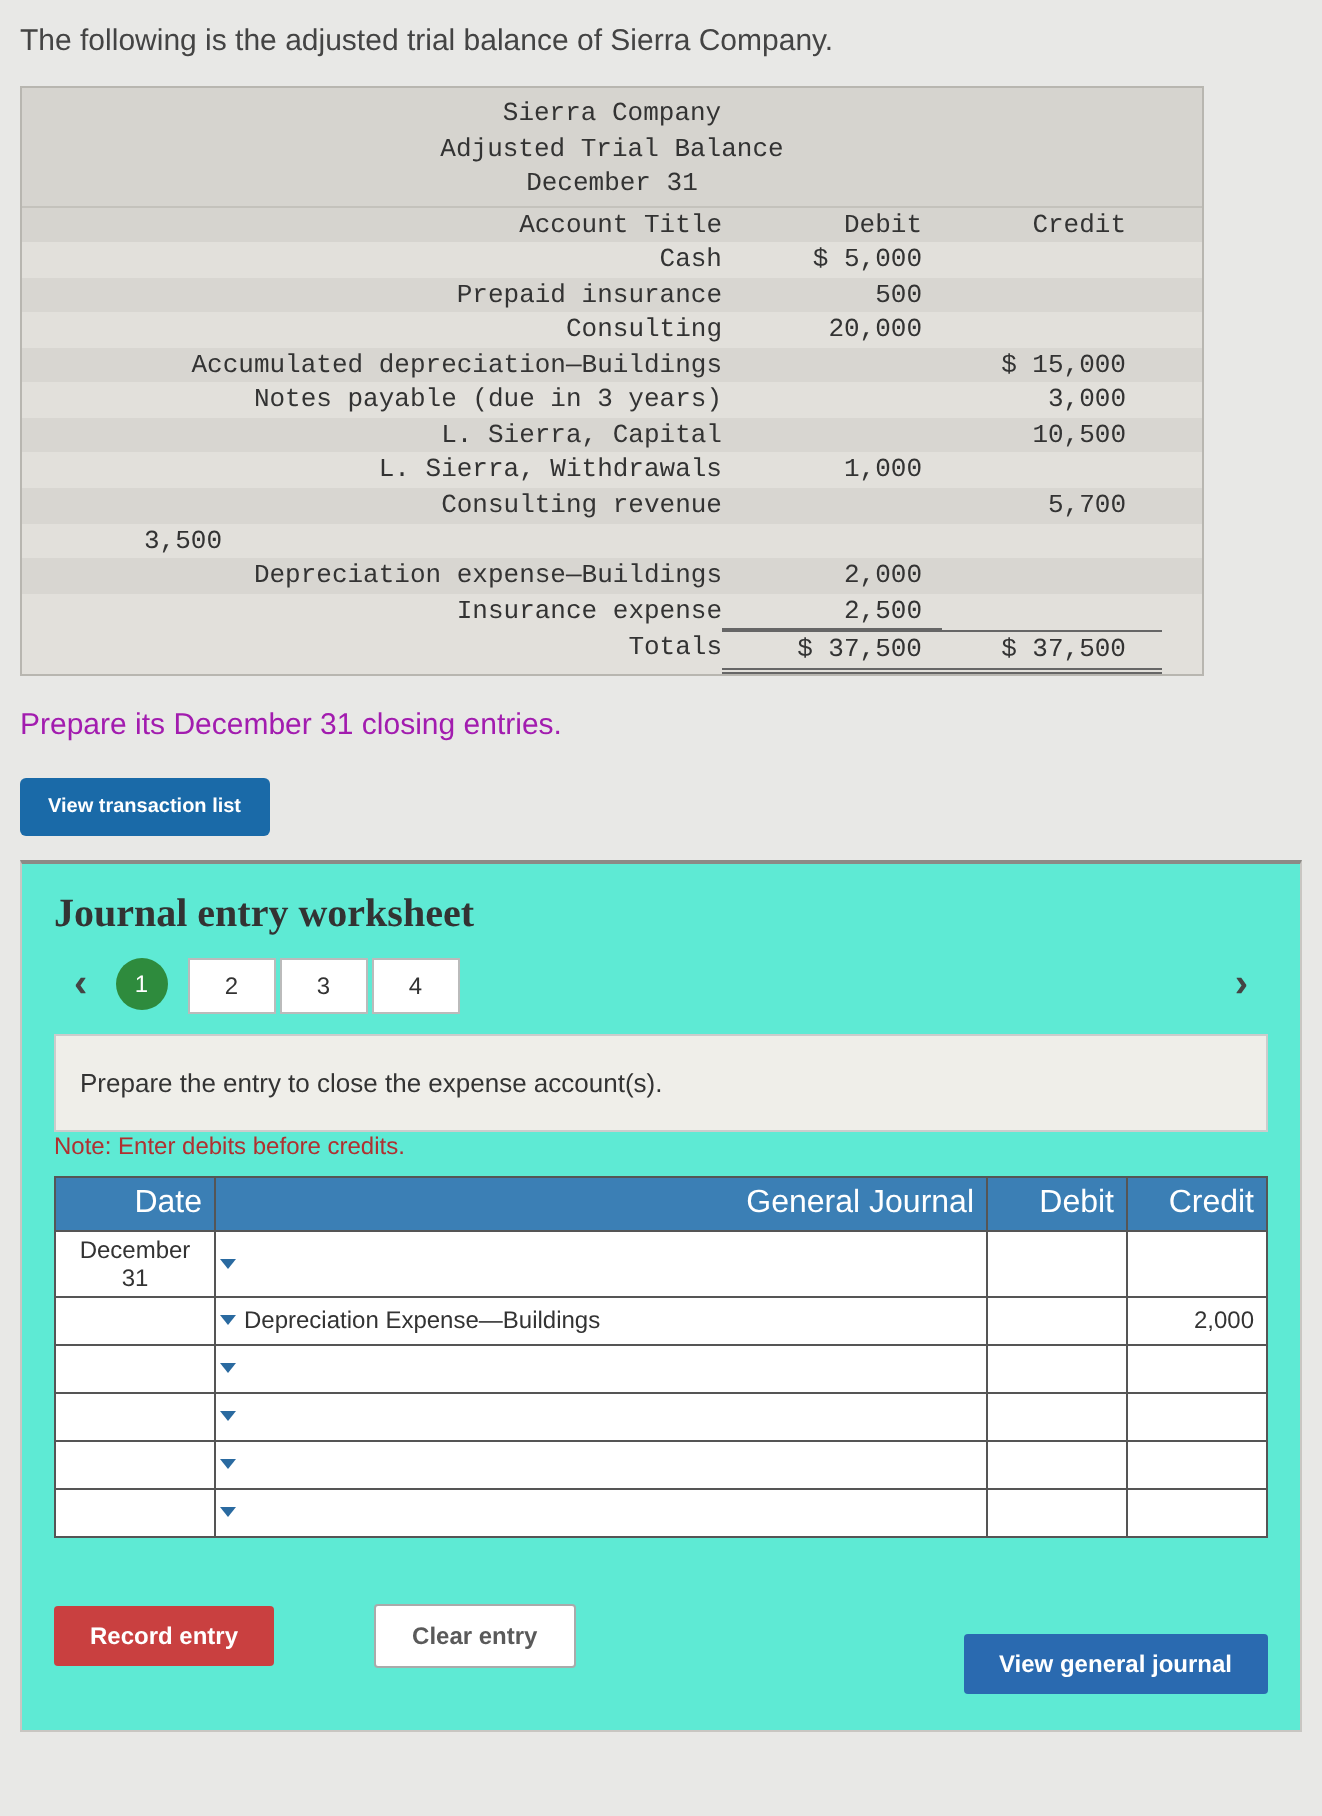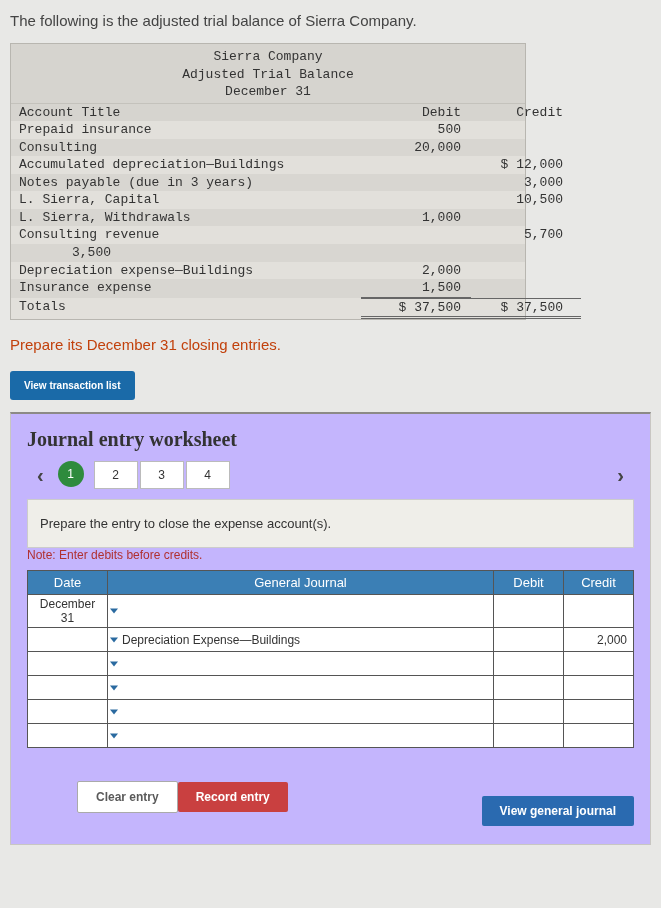--- a/index.html
+++ b/index.html
@@ -12,67 +12,67 @@
       padding: 12px 10px;
     }
     .intro {
       font-size: 15px;
       color: #444;
       margin-bottom: 14px;
     }
     .trial-balance {
       background: #dedcd8;
       border: 1px solid #b8b6b0;
-      width: 516px;
+      width: 592px;
       margin-bottom: 16px;
     }
     .tb-header {
       text-align: center;
       font-family: 'Courier New', monospace;
       font-size: 13px;
       padding: 4px 0 2px;
       background: #d6d4cf;
       border-bottom: 1px solid #c4c2bc;
     }
     .tb-header div { line-height: 1.35; }
     .tb-body {
       font-family: 'Courier New', monospace;
       font-size: 13px;
     }
     .tb-row { display: flex; line-height: 1.35; }
     .tb-row:nth-child(odd) { background: #e2e0db; }
     .tb-row:nth-child(even) { background: #d8d6d1; }
-    .tb-acct { flex: 0 0 350px; padding-left: 8px; white-space: nowrap; overflow: hidden; }
+    .tb-acct { flex: 0 0 350px; padding-left: 8px; white-space: nowrap; overflow: hidden; text-align: right; }
     .tb-debit { flex: 0 0 110px; text-align: right; padding-right: 10px; }
     .tb-credit { flex: 0 0 110px; text-align: right; padding-right: 18px; }
     .tb-headrow { font-weight: normal; background: #d6d4cf !important; }
     .tb-totals .tb-debit, .tb-totals .tb-credit {
       border-top: 1px solid #666;
       border-bottom: 3px double #666;
     }
     .tb-ins-line .tb-debit { border-bottom: 1px solid #666; }
     .subhead {
       font-size: 15px;
-      color: #c2410c;
+      color: #a21caf;
       margin: 8px 0 18px;
     }
     .view-txn {
       display: inline-block;
       background: #1a6aa8;
       color: #fff;
       font-weight: bold;
       font-size: 10px;
       padding: 9px 14px;
       border-radius: 3px;
       margin-bottom: 12px;
       cursor: pointer;
       border: none;
     }
     .worksheet-panel {
-      background: #c4b5fd;
+      background: #5eead4;
       border: 1px solid #c8c6c2;
       border-top: 2px solid #8c8a86;
       padding: 14px 16px 18px;
       position: relative;
     }
     .ws-title {
       font-size: 20px;
       font-weight: bold;
       font-family: Georgia, serif;
       margin-bottom: 10px;
@@ -119,22 +119,22 @@
       width: 100%;
       border-collapse: collapse;
       margin-bottom: 20px;
     }
     .je-table th {
       background: #3b7fb5;
       color: #fff;
       border: 1px solid #555;
       padding: 4px 6px;
       font-weight: normal;
-      font-size: 13px;
-      text-align: center;
+      font-size: 16px;
+      text-align: right;
     }
     .je-table td {
       border: 1px solid #555;
       height: 24px;
       padding: 2px 6px;
       background: #fff;
       font-size: 12px;
       vertical-align: middle;
     }
     .je-table td.date-col { width: 80px; text-align: center; }
@@ -182,33 +182,38 @@
     <div>December 31</div>
   </div>
   <div class="tb-body">
     <div class="tb-row tb-headrow">
       <div class="tb-acct">Account Title</div>
       <div class="tb-debit">Debit</div>
       <div class="tb-credit">Credit</div>
     </div>
     <div id="tb-rows">
         <div class="tb-row">
+          <div class="tb-acct">Cash</div>
+          <div class="tb-debit">$ 5,000</div>
+          <div class="tb-credit"></div>
+        </div>
+        <div class="tb-row">
           <div class="tb-acct">Prepaid insurance</div>
           <div class="tb-debit">500</div>
           <div class="tb-credit"></div>
         </div>
         <div class="tb-row">
           <div class="tb-acct">Consulting</div>
           <div class="tb-debit">20,000</div>
           <div class="tb-credit"></div>
         </div>
         <div class="tb-row">
           <div class="tb-acct">Accumulated depreciation—Buildings</div>
           <div class="tb-debit"></div>
-          <div class="tb-credit">$ 12,000</div>
+          <div class="tb-credit">$ 15,000</div>
         </div>
         <div class="tb-row">
           <div class="tb-acct">Notes payable (due in 3 years)</div>
           <div class="tb-debit"></div>
           <div class="tb-credit">3,000</div>
         </div>
         <div class="tb-row">
           <div class="tb-acct">L. Sierra, Capital</div>
           <div class="tb-debit"></div>
           <div class="tb-credit">10,500</div>
@@ -227,21 +232,21 @@
           <div class="tb-debit">3,500</div>
           <div class="tb-credit"></div>
         </div>
         <div class="tb-row">
           <div class="tb-acct">Depreciation expense—Buildings</div>
           <div class="tb-debit">2,000</div>
           <div class="tb-credit"></div>
         </div>
         <div class="tb-row tb-ins-line">
           <div class="tb-acct">Insurance expense</div>
-          <div class="tb-debit">1,500</div>
+          <div class="tb-debit">2,500</div>
           <div class="tb-credit"></div>
         </div>
       </div>
     <div class="tb-row tb-totals">
       <div class="tb-acct">Totals</div>
       <div class="tb-debit">$ 37,500</div>
       <div class="tb-credit">$ 37,500</div>
     </div>
   </div>
 </div>
@@ -311,20 +316,20 @@
         <tr>
           <td class="date-col"></td>
           <td class="gj-col has-dd"><span class="dd-arrow"></span><span></span></td>
           <td class="amt-col"></td>
           <td class="amt-col"></td>
         </tr>
       </tbody>
   </table>
 
   <div class="button-row">
+    <button class="btn btn-red">Record entry</button>
     <button class="btn btn-outline">Clear entry</button>
-    <button class="btn btn-red">Record entry</button>
     <button class="btn btn-blue">View general journal</button>
   </div>
 </div>
 
 
 
 
 </body></html>

